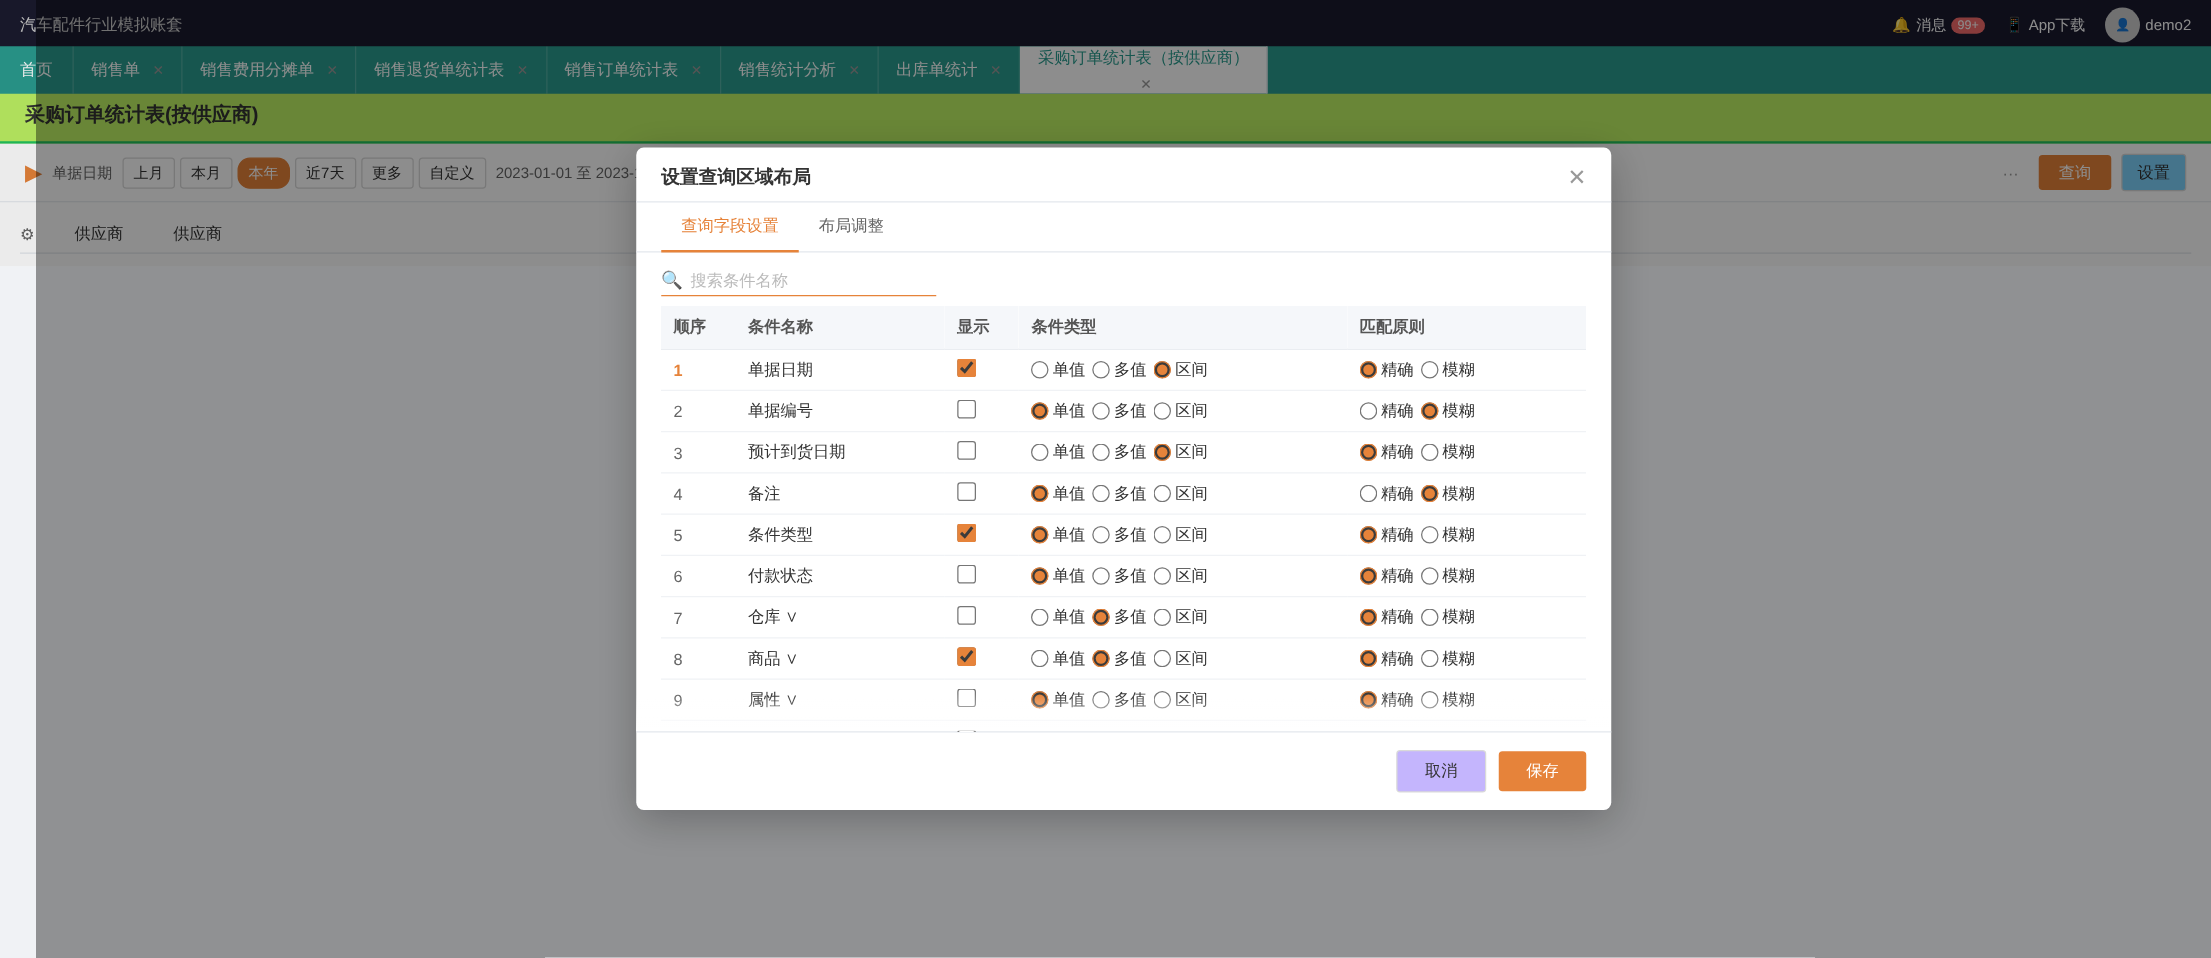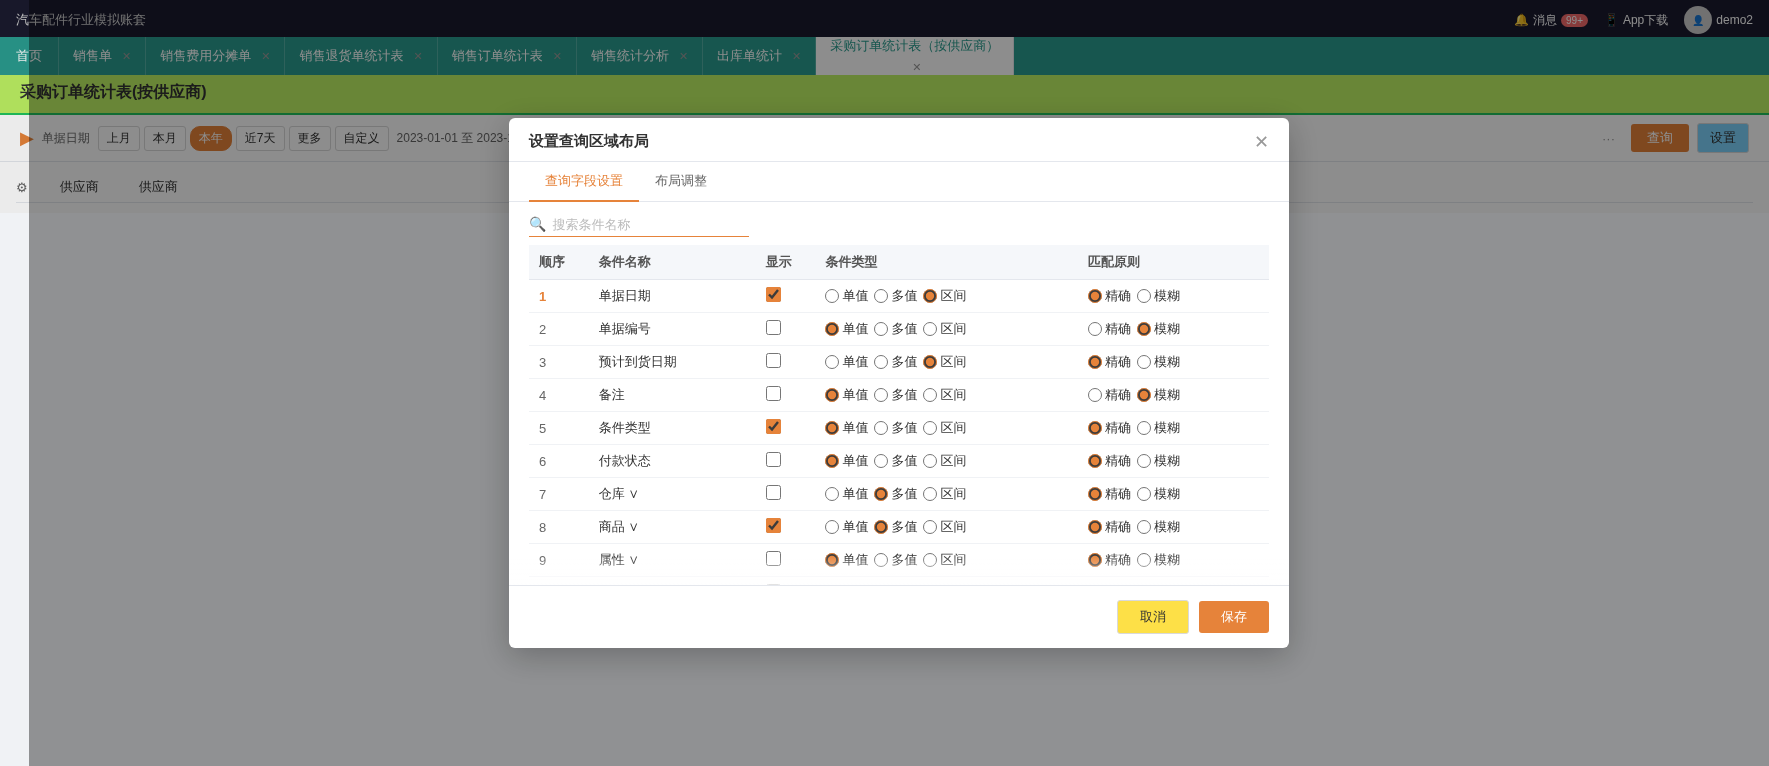--- a/index.html
+++ b/index.html
@@ -198,21 +198,21 @@
       display: flex;
       justify-content: flex-end;
       align-items: center;
       padding: 14px 20px;
       border-top: 1px solid #e4e7ed;
       gap: 10px;
     }
     .btn-cancel {
       padding: 7px 22px;
       border: 1px solid #d9d9d9;
-      background: #fde047;
+      background: #c4b5fd;
       border-radius: 3px;
       cursor: pointer;
       font-size: 13px;
       color: #333;
     }
     .btn-save {
       padding: 7px 22px;
       background: #e6833a;
       color: #fff;
       border: none;

